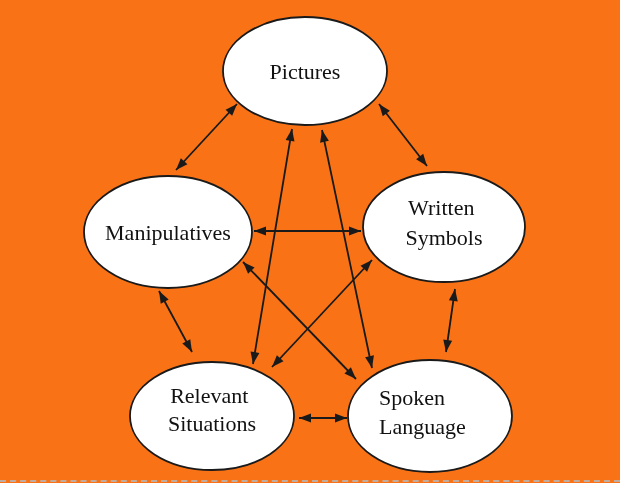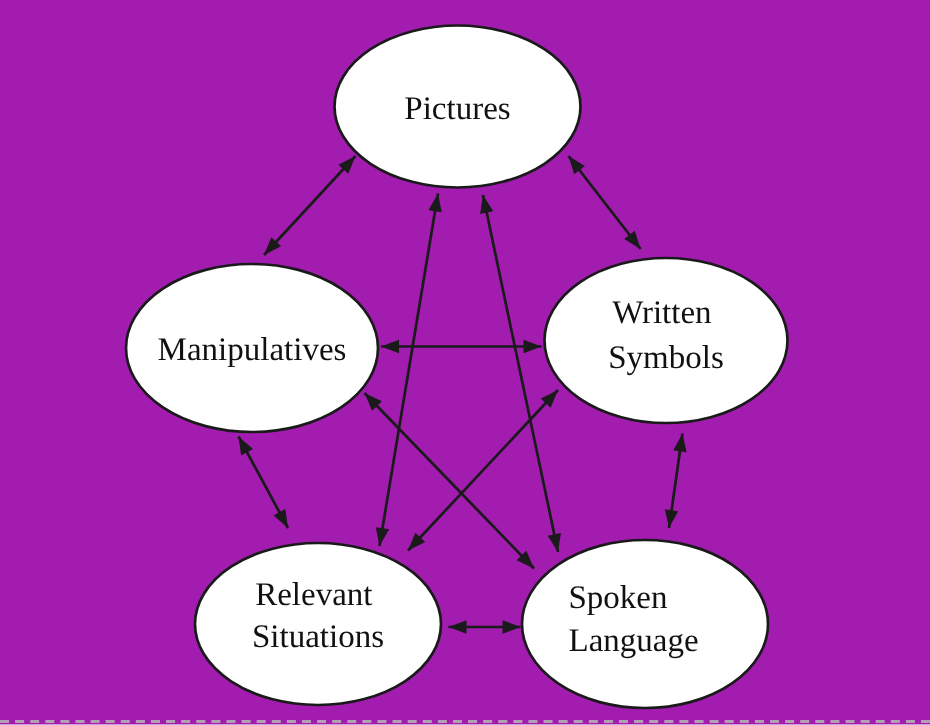--- a/index.html
+++ b/index.html
@@ -4,21 +4,21 @@
 <style>
   html, body {
     margin: 0;
     padding: 0;
     background: #ffffff;
   }
   .canvas {
     position: relative;
     width: 620px;
     height: 483px;
-    background: #a21caf;
+    background: #f97316;
     overflow: hidden;
     font-family: "Liberation Serif", "DejaVu Serif", serif;
   }
   svg text {
     font-family: "Liberation Serif", "DejaVu Serif", serif;
     font-size: 22px;
     fill: #111111;
   }
   .scan-artifact {
     position: absolute;

